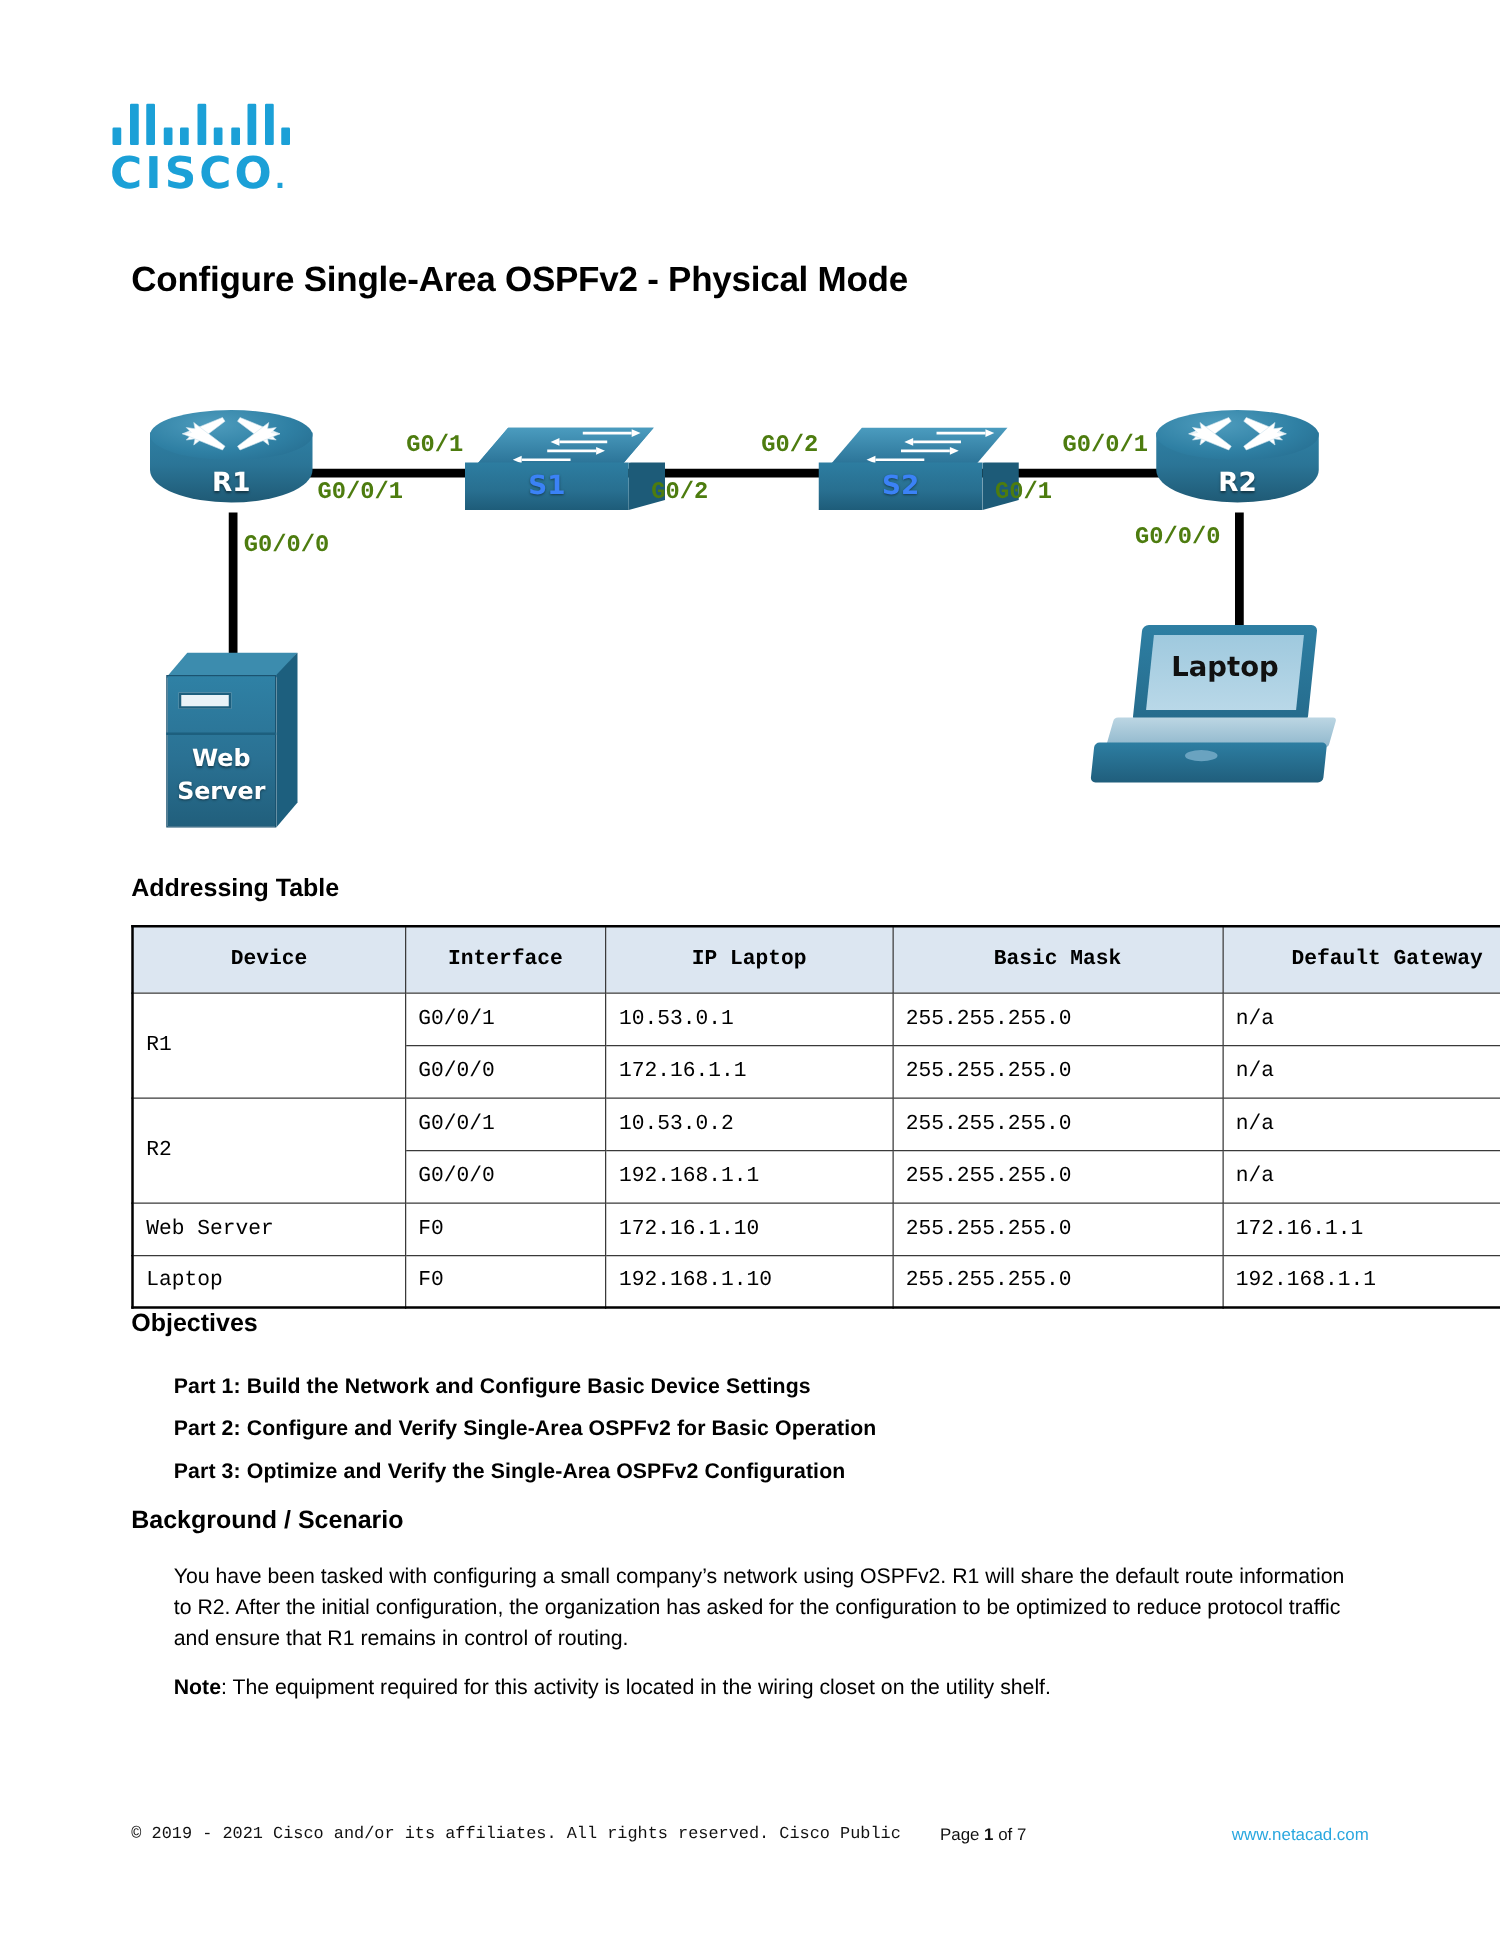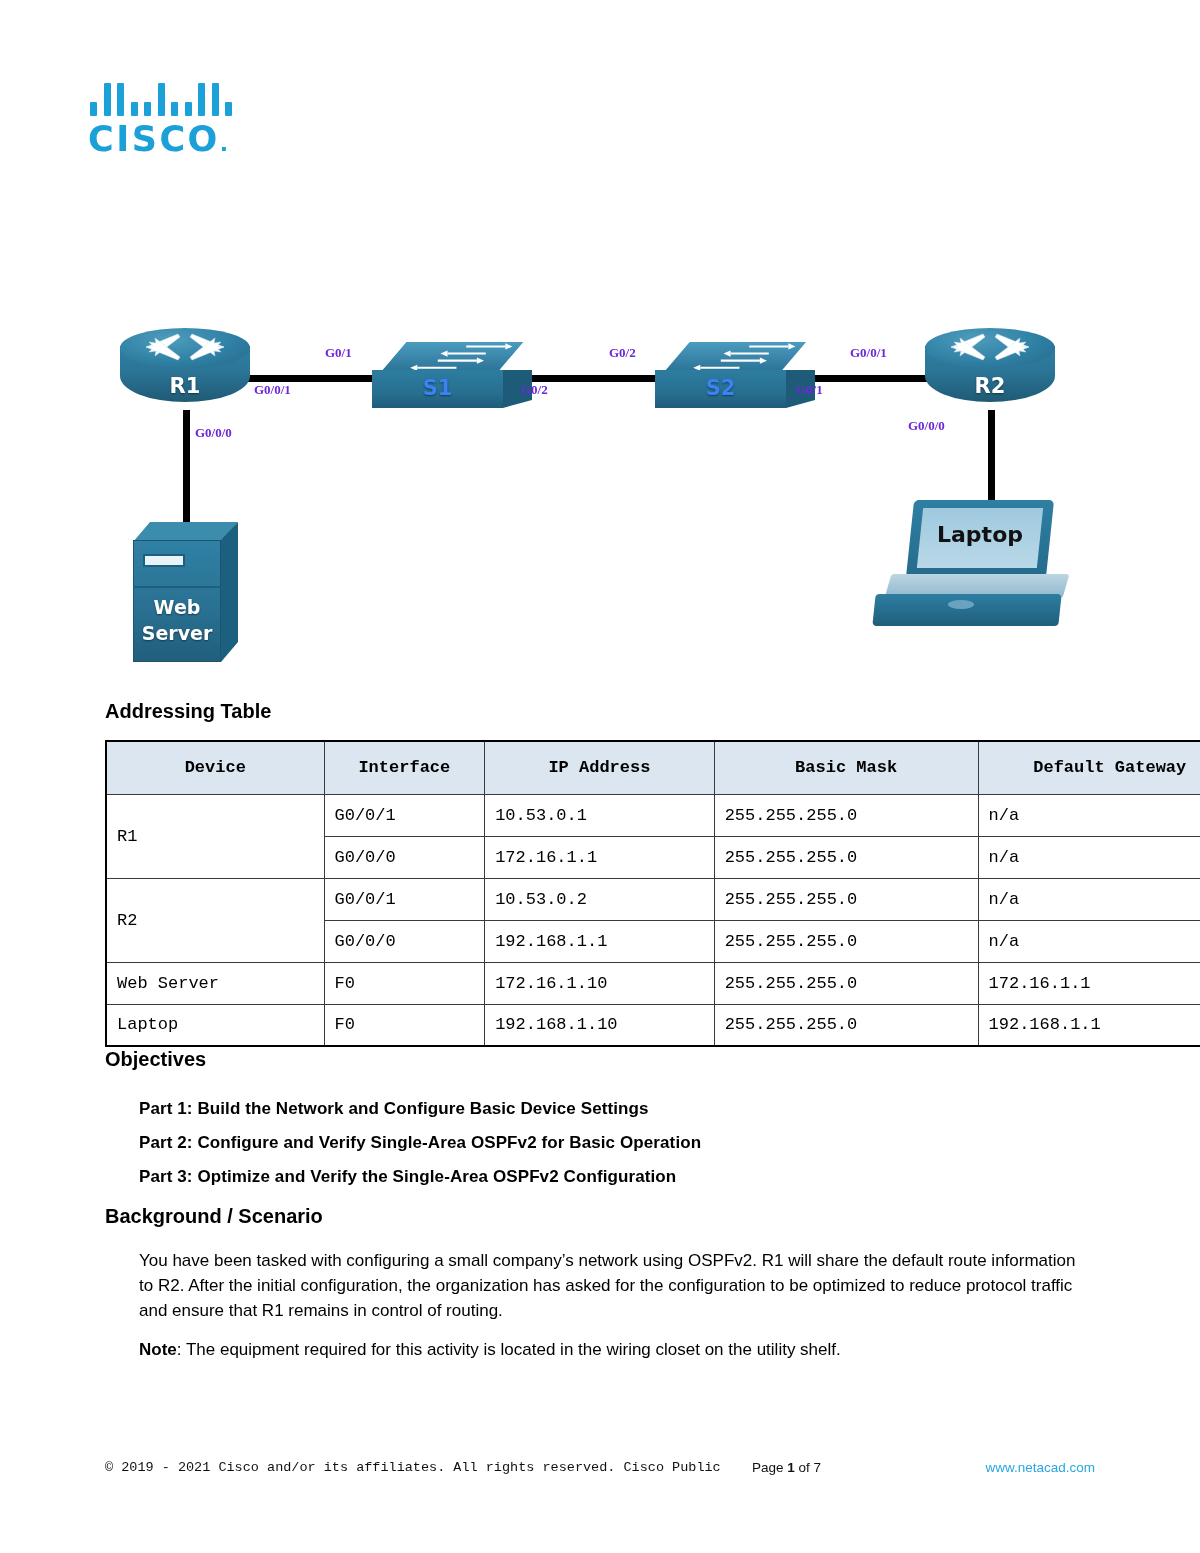--- a/index.html
+++ b/index.html
@@ -60,22 +60,22 @@
   }
   .h2-topology { position:absolute; left:105px; top:272px; }
   .h2-addressing { position:absolute; left:105px; top:700px;text-align:right; }
   .h2-objectives { position:absolute; left:105px; top:1048px; }
   .h2-background { position:absolute; left:105px; top:1205px; }
 
   
   .topology { position:absolute; left:0; top:300px; width:1200px; height:390px; }
   .topology .lbl {
     position:absolute;
-    font-family:Liberation Serif, serif;
-    font-size:13px; font-weight:bold; color:#6d28d9;
+    font-family:Liberation Mono, monospace;
+    font-size:19px; font-weight:bold; color:#4d7c0f;
     white-space:nowrap;
   }
   .link-h { position:absolute; height:7px; background:#000; }
   .link-v { position:absolute; width:7px; background:#000; }
 
   
   .router { position:absolute; width:130px; height:88px; }
   .router .side {
     position:absolute; left:0; top:18px; width:130px; height:56px;
     background:linear-gradient(to bottom,#2e7fa3 0%,#2b7597 45%,#1f5a75 100%);
@@ -257,20 +257,21 @@
             <div class="bar s"></div>
             <div class="bar t"></div>
           <div class="bar t"></div>
             <div class="bar s"></div>
         </div>
         <div class="cisco-word"><span>CISCO</span><span class="dot">.</span></div>
       </div>
     </div>
   </div>
 
+  <div class="h1">Configure Single-Area OSPFv2 - Physical Mode</div>
 
   <div class="topology">
 
     <div class="link-h" style="left:230px; top:75px; width:190px;"></div>
     <div class="link-h" style="left:495px; top:75px; width:195px;"></div>
     <div class="link-h" style="left:770px; top:75px; width:175px;"></div>
     <div class="link-v" style="left:183px; top:110px; height:115px;"></div>
     <div class="link-v" style="left:988px; top:110px; height:110px;"></div>
 
     <div class="router" style="left:120px; top:28px;">
@@ -391,21 +392,21 @@
     <div class="lbl" style="left:908px; top:118px;">G0/0/0</div>
   </div>
 
   <div class="h2 h2-addressing">Addressing Table</div>
 
   <table class="addr">
     <thead>
       <tr>
         <th class="col-device">Device</th>
         <th class="col-interface">Interface</th>
-        <th class="col-ip">IP Address</th>
+        <th class="col-ip">IP Laptop</th>
         <th class="col-mask">Basic Mask</th>
         <th class="col-gw">Default Gateway</th>
       </tr>
     </thead>
     <tbody>
       <tr>
         <td rowspan="2">R1</td>
         <td>G0/0/1</td>
         <td>10.53.0.1</td>
         <td>255.255.255.0</td>

